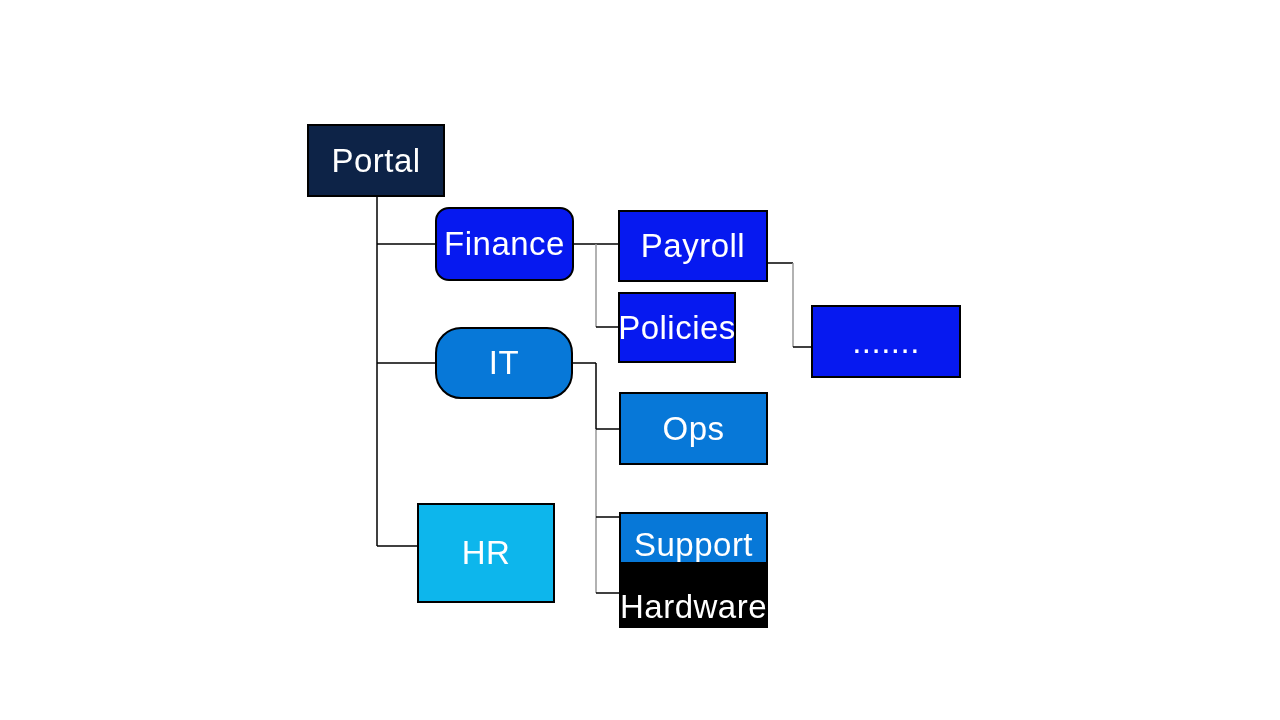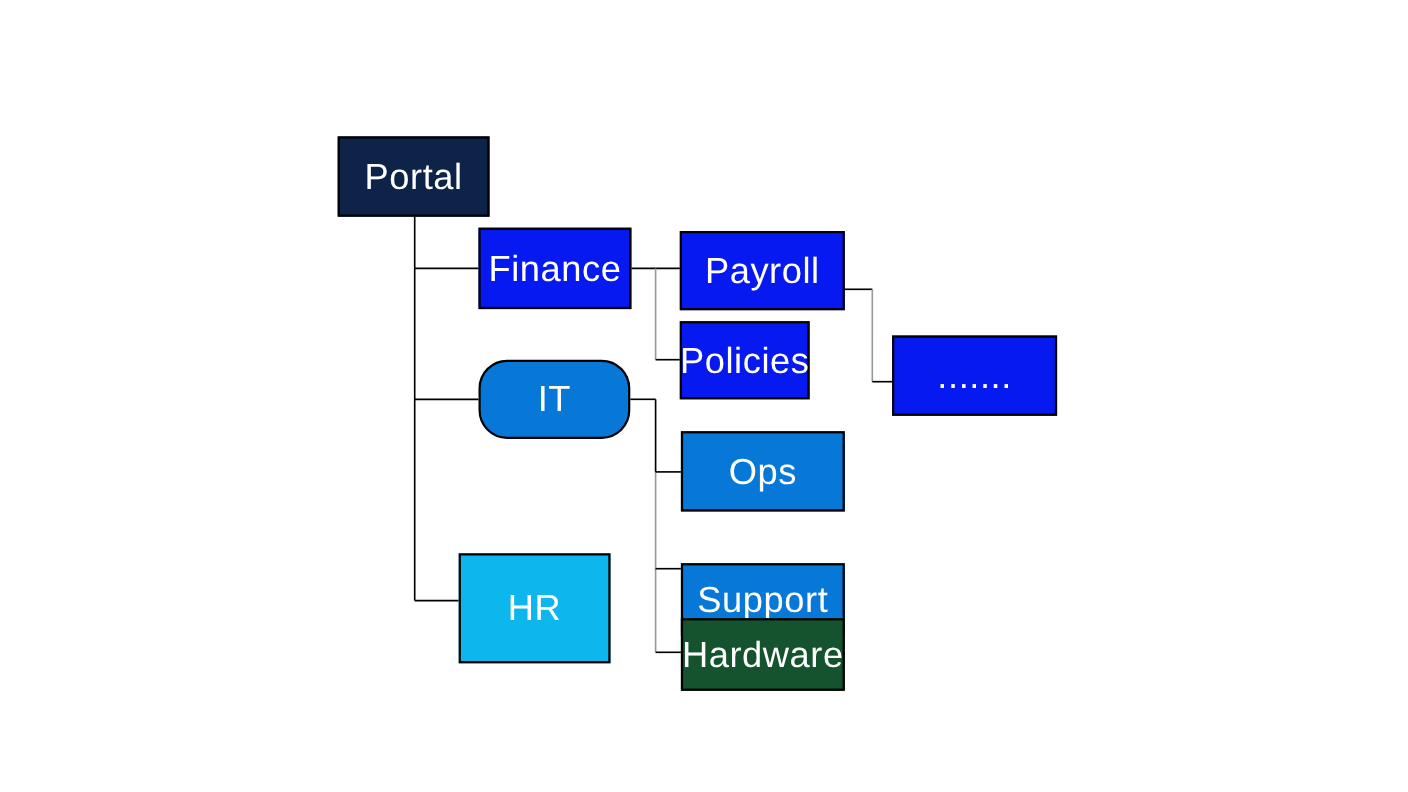--- a/index.html
+++ b/index.html
@@ -35,21 +35,21 @@
     color: #ffffff;
     font-size: 33px;
     font-weight: 300;
     letter-spacing: 0.5px;
   }
   .node span {
     white-space: nowrap;
   }
   
   .node-portal   { left: 307px; top: 124px; width: 138px; height: 73px; }
-  .node-finance  { left: 435px; top: 207px; width: 139px; height: 74px; }
+  .node-finance  { left: 435px; top: 207px; width: 139px; height: 74px; border-radius: 14px; }
   .node-it       { left: 435px; top: 327px; width: 138px; height: 72px; }
   .node-hr       { left: 417px; top: 503px; width: 138px; height: 100px; }
   .node-payroll  { left: 618px; top: 210px; width: 150px; height: 72px; justify-content: center; }
   .node-policies { left: 618px; top: 292px; width: 118px; height: 71px; }
   .node-more     { left: 811px; top: 305px; width: 150px; height: 73px; }
   .node-ops      { left: 619px; top: 392px; width: 149px; height: 73px; }
   .node-support  { left: 619px; top: 484px; width: 149px; height: 66px; margin-top: 28px; }
   .node-hardware { left: 619px; top: 562px; width: 149px; height: 66px; }
 </style>
 </head>
@@ -109,17 +109,17 @@
   </div>
 
   <div class="node node-ops" style="background-color: rgb(7, 120, 216);">
     <span>Ops</span>
   </div>
 
   <div class="node node-support" style="background-color: rgb(7, 120, 216);">
     <span>Support</span>
   </div>
 
-  <div class="node node-hardware" style="background-color: #14532d;">
+  <div class="node node-hardware" style="background-color: #000000; align-items: flex-end;">
     <span>Hardware</span>
   </div>
 
 </div>
 
 </body></html>

